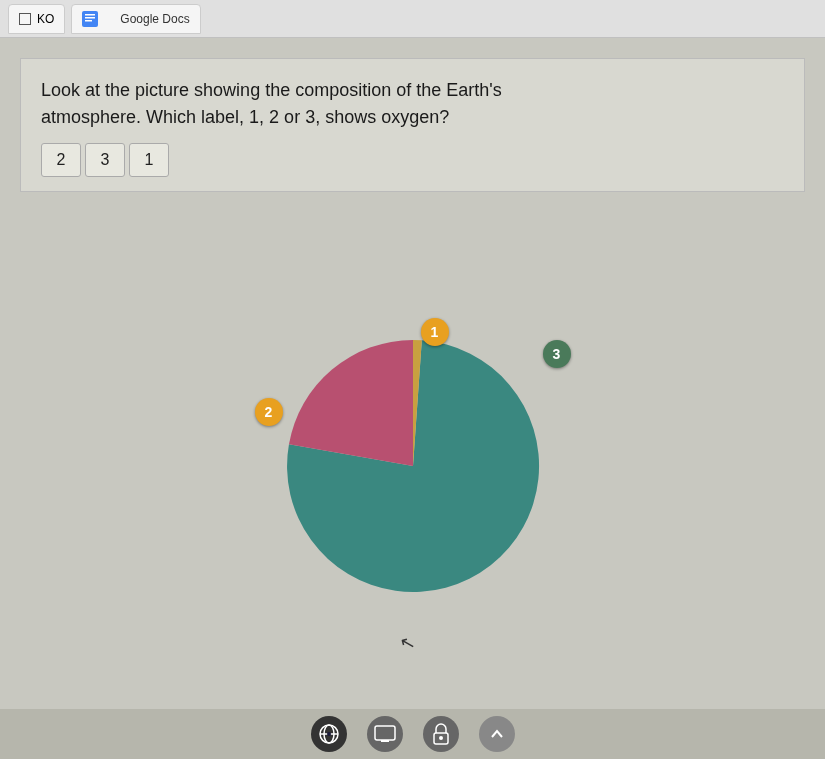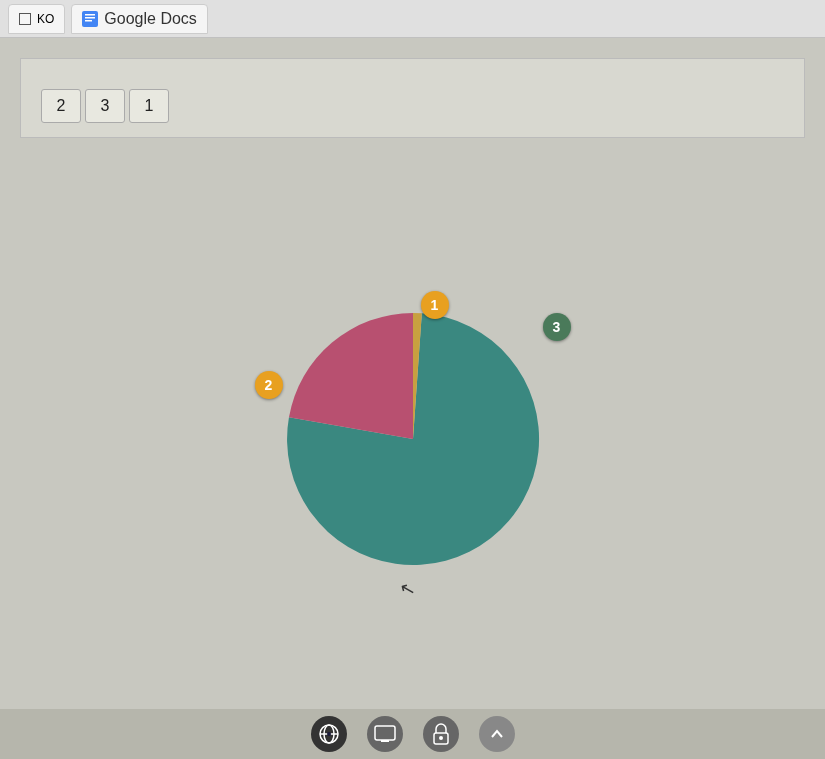--- a/index.html
+++ b/index.html
@@ -39,22 +39,22 @@
     .tab-icon-square {
       width: 12px;
       height: 12px;
       border: 1.5px solid #555;
       display: inline-block;
     }
 
     .google-docs-tab {
       display: flex;
       align-items: center;
-      gap: 6px;
-      font-size: 16px;
+      gap: 22px;
+      font-size: 12px;
       color: #333;
     }
 
     
     .main-content {
       background: #c8c8c0;
       margin: 0;
       padding: 20px;
       height: calc(759px - 38px);
       display: flex;
@@ -214,20 +214,24 @@
       <rect x="3" y="6" width="10" height="1.5" fill="white"></rect>
       <rect x="3" y="9" width="7" height="1.5" fill="white"></rect>
     </svg>
     <span>Google Docs</span>
   </div>
 </div>
 
 <div class="main-content">
 
   <div class="question-card">
+    <div class="question-text">
+      <span>Look at the picture showing the composition of the Earth's</span><br>
+      <span>atmosphere. Which label, 1, 2 or 3, shows oxygen?</span>
+    </div>
 
     <div class="answer-row">
       <div class="answer-btn">
         <span>2</span>
       </div>
       <div class="answer-btn">
         <span>3</span>
       </div>
       <div class="answer-btn">
         <span>1</span>

